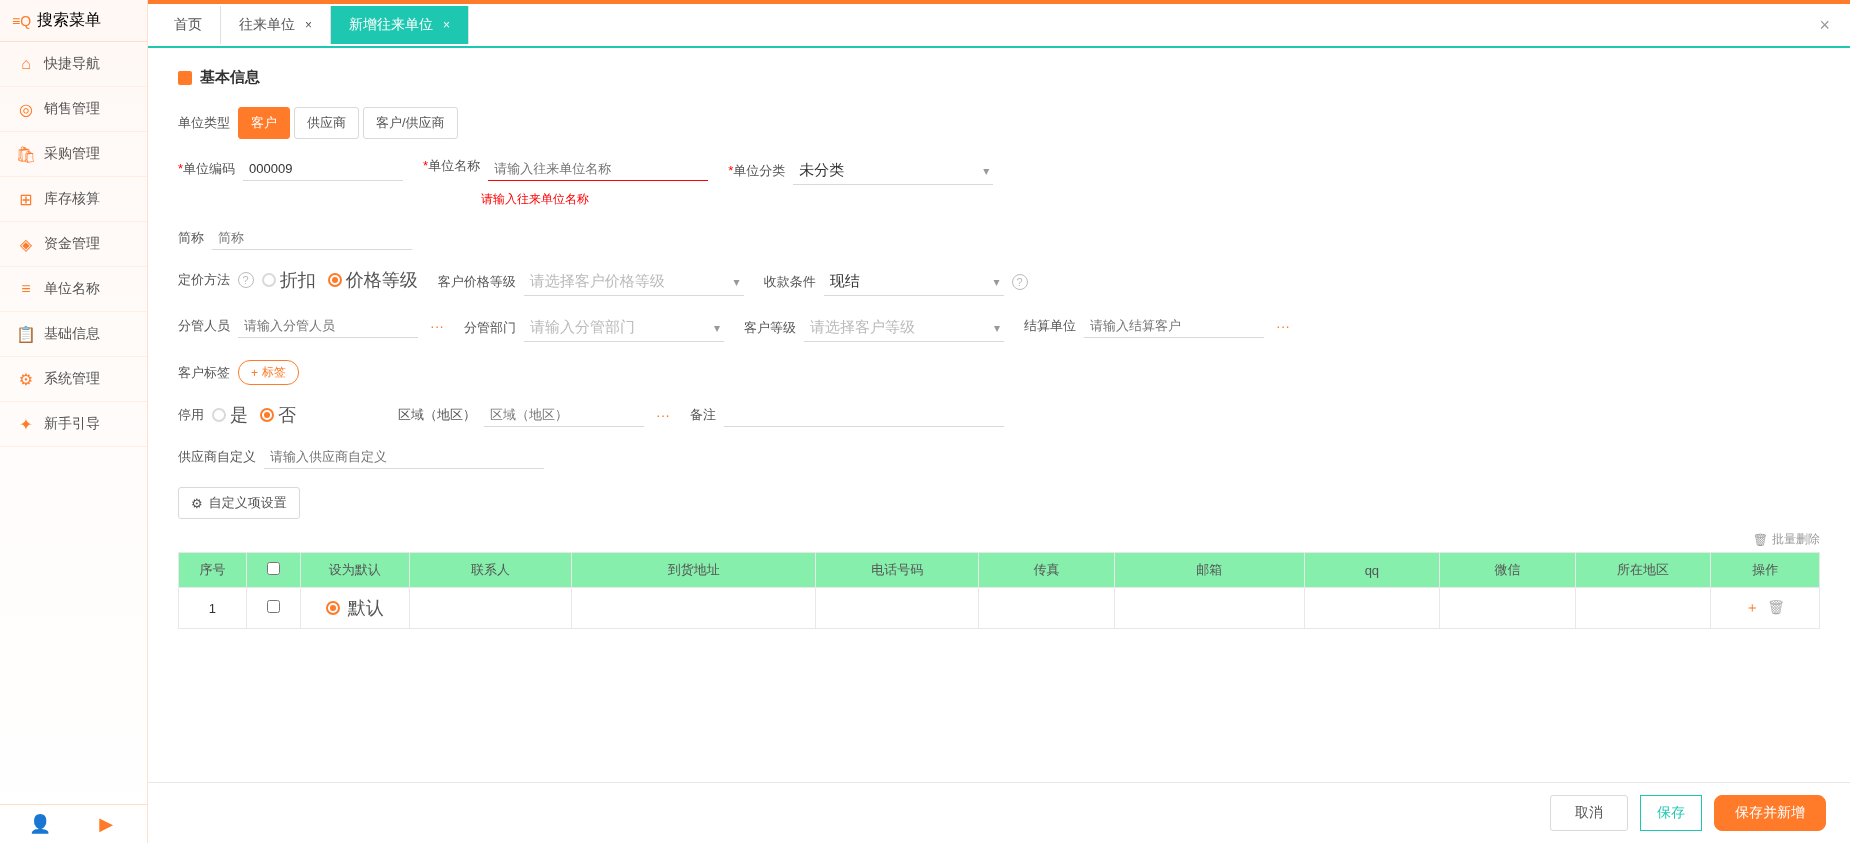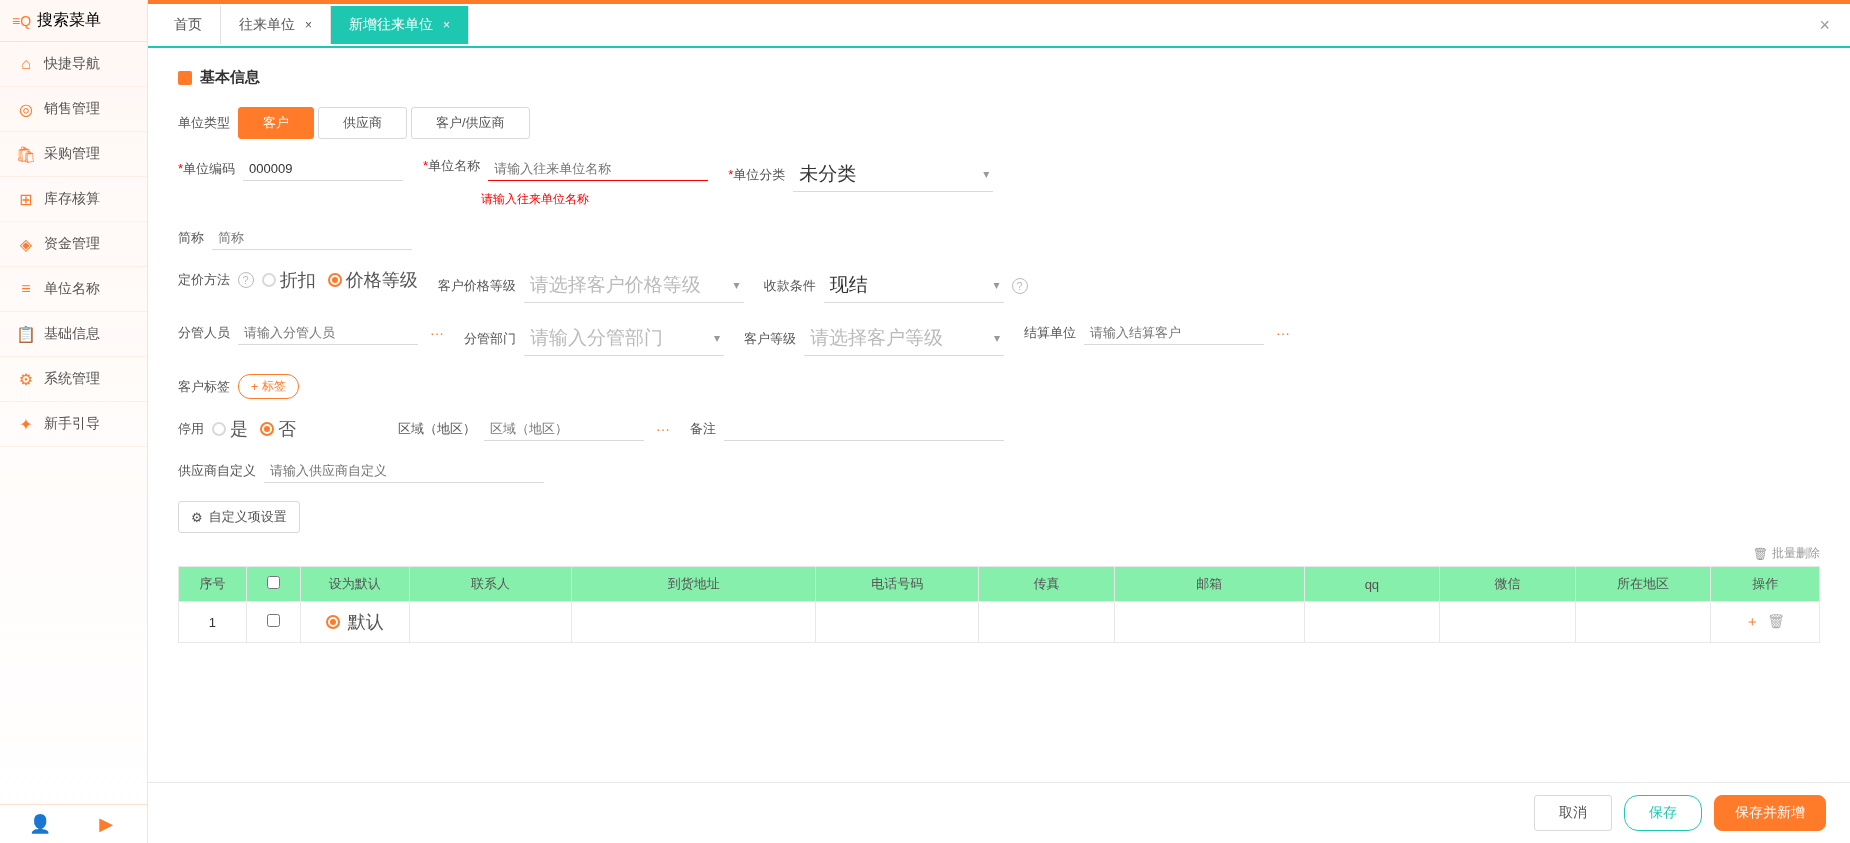--- a/index.html
+++ b/index.html
@@ -165,41 +165,41 @@
     }
     .form-input.error { border-bottom-color: #f00; }
     .form-select-wrapper {
       display: flex;
       align-items: center;
       border-bottom: 1px solid #d9d9d9;
       min-width: 180px;
     }
     .form-select-display {
       flex: 1;
-      font-size: 19px;
+      font-size: 15px;
       color: #333;
       padding: 4px 6px;
     }
     .form-select-placeholder {
       color: #bbb;
     }
     .dropdown-arrow {
       font-size: 12px;
       color: #999;
       padding: 0 4px;
       cursor: pointer;
     }
 
     
     .unit-type-group {
       display: flex;
       gap: 4px;
     }
     .unit-type-btn {
-      padding: 6px 24px;
+      padding: 6px 12px;
       border: 1px solid #d9d9d9;
       border-radius: 3px;
       font-size: 13px;
       cursor: pointer;
       background: #fff;
       color: #555;
     }
     .unit-type-btn.active {
       background: #ff7a29;
       border-color: #ff7a29;
@@ -345,23 +345,23 @@
     .btn-cancel {
       padding: 8px 24px;
       border: 1px solid #d9d9d9;
       border-radius: 3px;
       background: #fff;
       color: #555;
       font-size: 14px;
       cursor: pointer;
     }
     .btn-save {
-      padding: 8px 24px;
+      padding: 8px 16px;
       border: 1px solid #1ec8b0;
-      border-radius: 14px;
+      border-radius: 0;
       background: #fff;
       color: #1ec8b0;
       font-size: 14px;
       cursor: pointer;
     }
     .btn-save-new {
       padding: 8px 20px;
       border-radius: 8px;
       background: #ff7a29;
       border: 1px solid #ff7a29;

